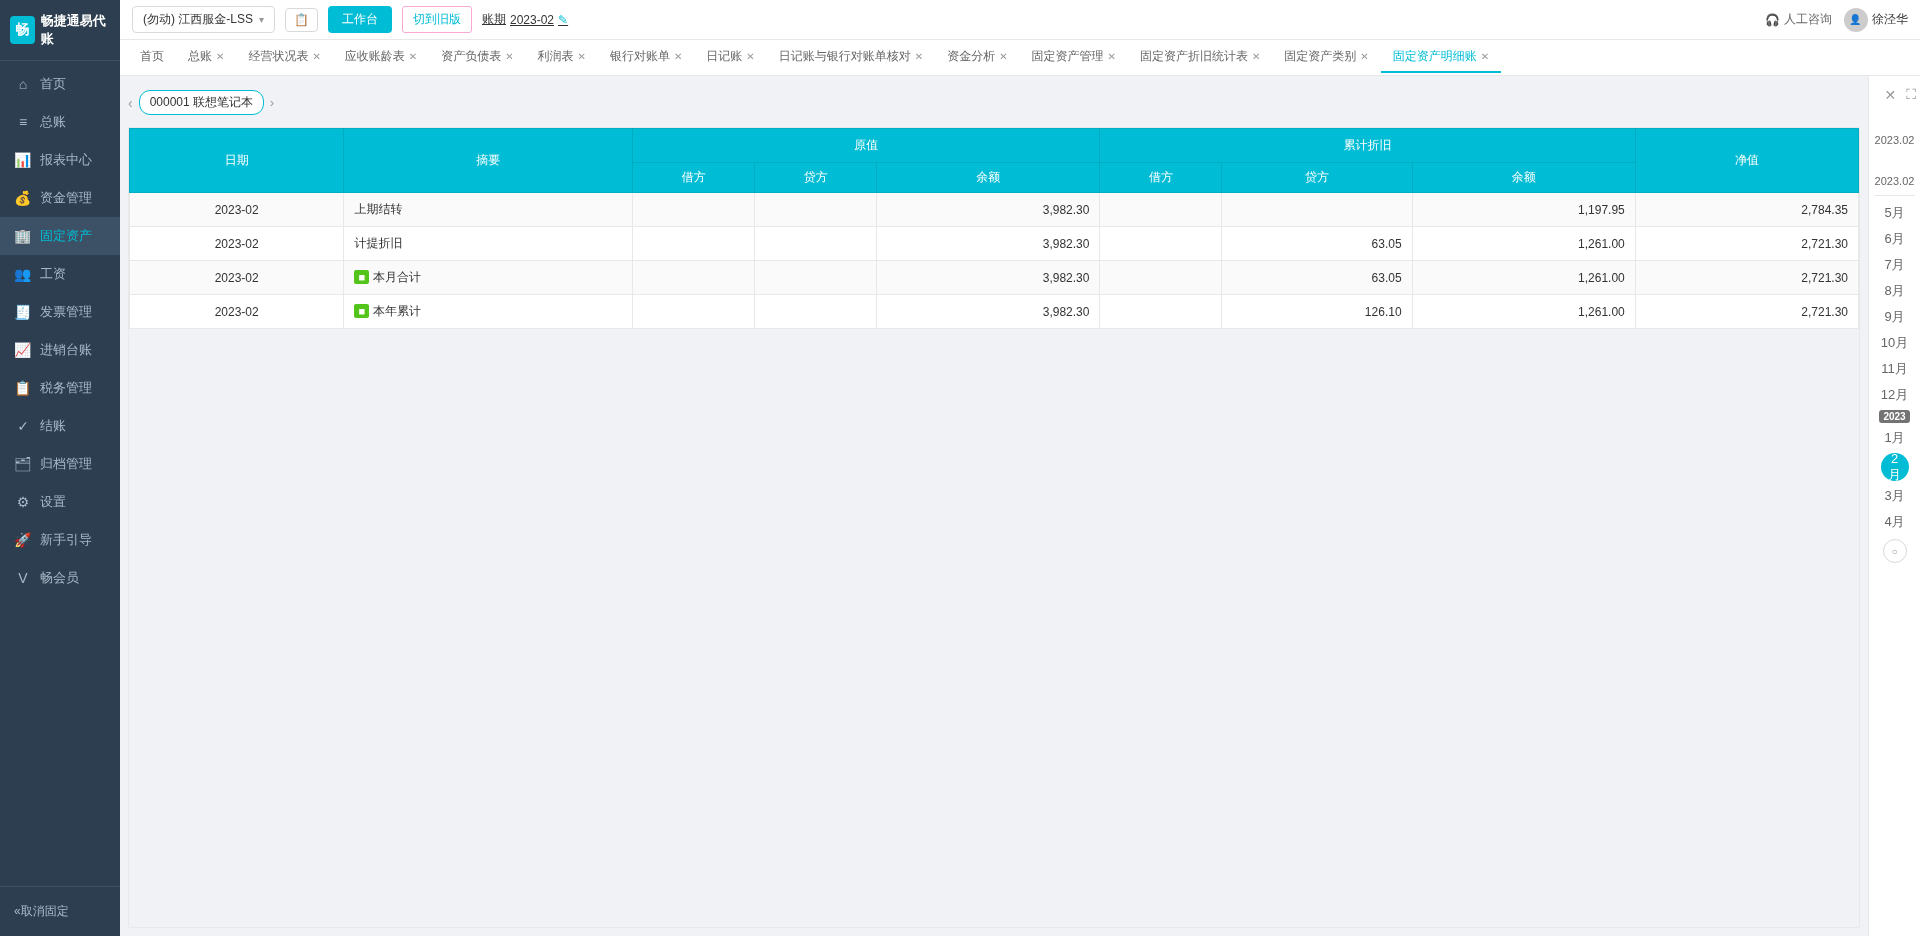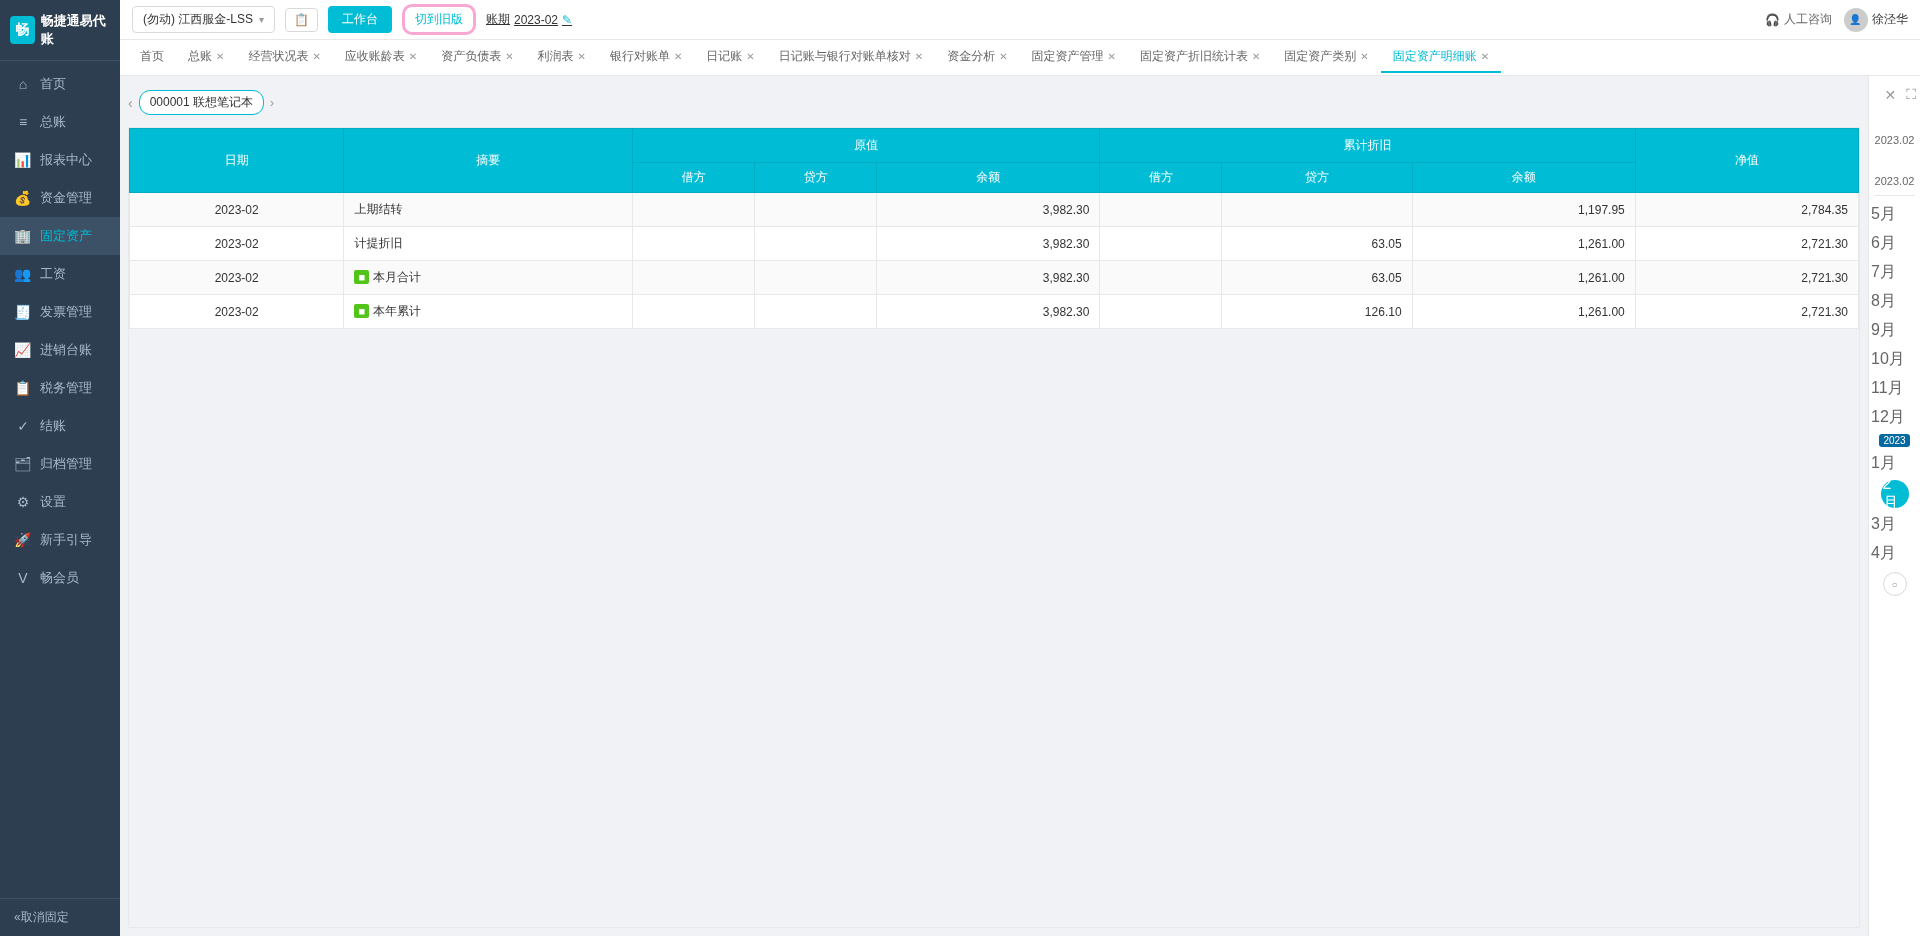--- a/index.html
+++ b/index.html
@@ -38,21 +38,21 @@
       gap: 8px;
       padding: 10px 14px;
       color: #a8b8c8;
       cursor: pointer;
       transition: background 0.2s;
       font-size: 13px;
     }
     .sidebar-item.active { background: #3d5166; color: #00bcd4; }
     .sidebar-item-icon { font-size: 14px; width: 18px; text-align: center; }
     .sidebar-footer {
-      padding: 10px 14px;
+      padding: 16px 14px;
       color: #a8b8c8;
       cursor: pointer;
       display: flex;
       align-items: center;
       gap: 6px;
       font-size: 12px;
       border-top: 1px solid #3d5166;
     }
 
     
@@ -91,24 +91,24 @@
     .topbar-workbench {
       background: #00bcd4;
       color: white;
       border: none;
       border-radius: 4px;
       padding: 5px 14px;
       cursor: pointer;
       font-size: 12px;
     }
     .topbar-switch-btn {
-      border: 3px solid #f9a8d4;
+      border: 1px solid #f9a8d4;
       color: #00bcd4;
       background: white;
-      border-radius: 10px;
+      border-radius: 3px;
       padding: 4px 10px;
       cursor: pointer;
       font-size: 12px;
     }
     .topbar-period { font-size: 12px; color: #333; display: flex; align-items: center; gap: 4px; text-decoration: underline; }
     .topbar-period .edit-icon { color: #00bcd4; cursor: pointer; }
     .topbar-spacer { flex: 1; }
     .topbar-right { display: flex; align-items: center; gap: 12px; }
     .topbar-service { color: #666; font-size: 12px; cursor: pointer; display: flex; align-items: center; gap: 4px; }
     .topbar-user { color: #333; font-size: 12px; cursor: pointer; display: flex; align-items: center; gap: 4px; }
@@ -252,44 +252,46 @@
       font-size: 11px;
       color: #666;
       padding: 4px 2px;
       cursor: pointer;
       text-align: center;
       width: 100%;
       text-align: center;
       margin-top: 21px;
     }
     .right-panel .month-item {
-      font-size: 16px;
+      font-size: 13px;
       color: #666;
-      padding: 4px 2px;
-      cursor: pointer;
+      padding: 4px 10px;
+      cursor: pointer;
+      text-align: center;
       width: 100%;
     }
     .right-panel .month-item.active-month {
       color: white;
       background: #00bcd4;
       border-radius: 50%;
       width: 28px;
       height: 28px;
       display: flex;
       align-items: center;
       justify-content: center;
       margin: 2px auto;
     }
     .right-panel .year-badge {
-      background: #0369a1;
+      background: #737373;
       color: white;
       border-radius: 3px;
       padding: 1px 4px;
       font-size: 10px;
       margin: 2px 0;
+      font-weight: bold;
     }
     .right-panel .divider { width: 80%; height: 1px; background: #e8e8e8; margin: 4px auto; }
     .right-panel .collapse-btn {
       width: 24px; height: 24px;
       border-radius: 50%;
       border: 1px solid #d9d9d9;
       display: flex; align-items: center; justify-content: center;
       cursor: pointer;
       font-size: 10px;
       color: #999;

